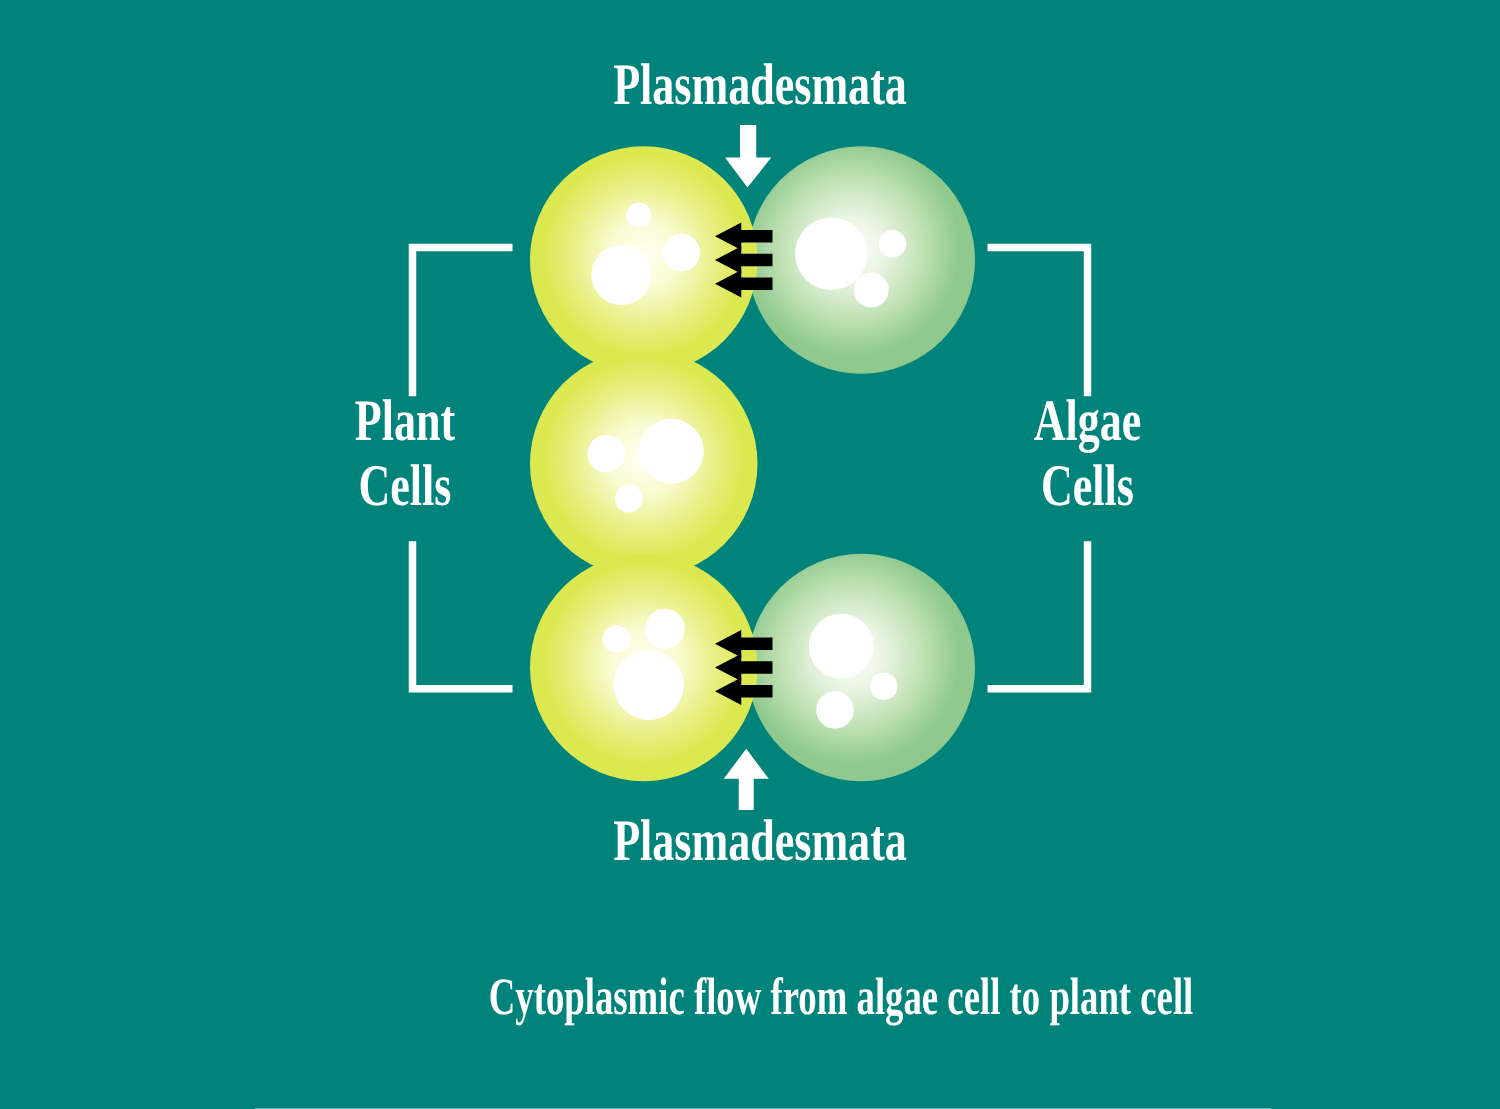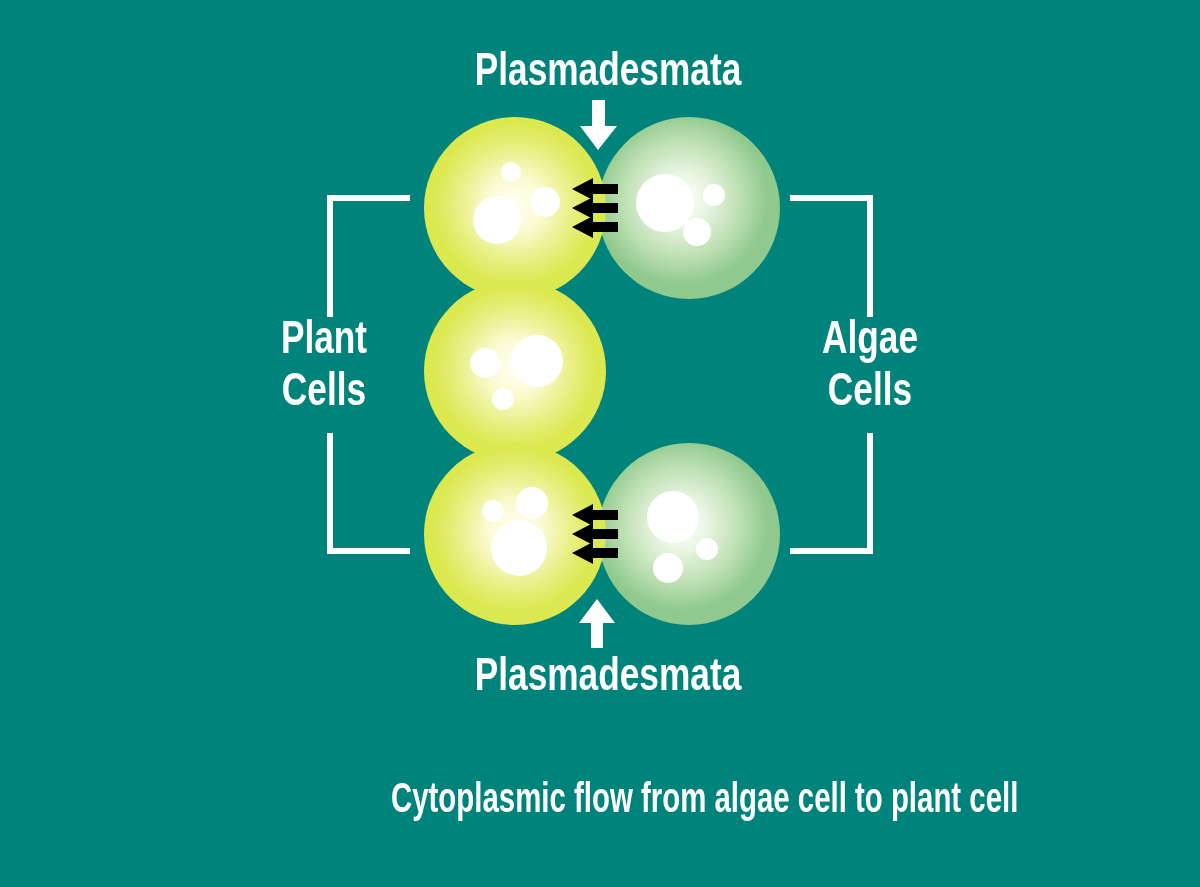--- a/index.html
+++ b/index.html
@@ -2,21 +2,21 @@
 <html><head>
 <meta charset="utf-8">
 <style>
   html, body { margin: 0; padding: 0; }
   body { width: 1200px; height: 887px; overflow: hidden; }
   .stage {
     position: relative;
     width: 1200px;
     height: 773px;
     background: #00837b;
-    font-family: Liberation Sans, sans-serif;
+    font-family: Liberation Serif, serif;
   }
   .stage svg { position: absolute; left: 0; top: 0; }
   .lbl {
     position: absolute;
     font-weight: 700;
     color: #ffffff;
     text-align: center;
     white-space: nowrap;
     line-height: 1;
     letter-spacing: 0px;

